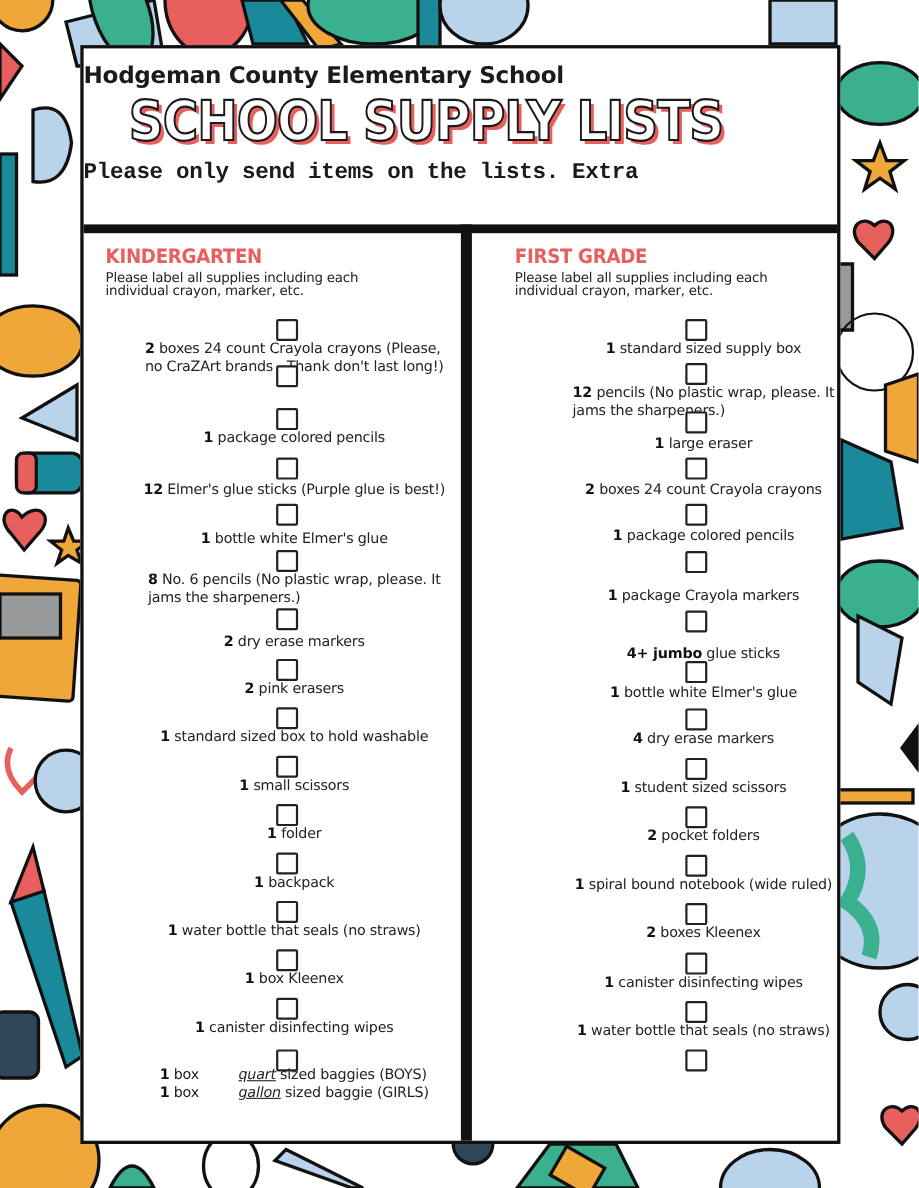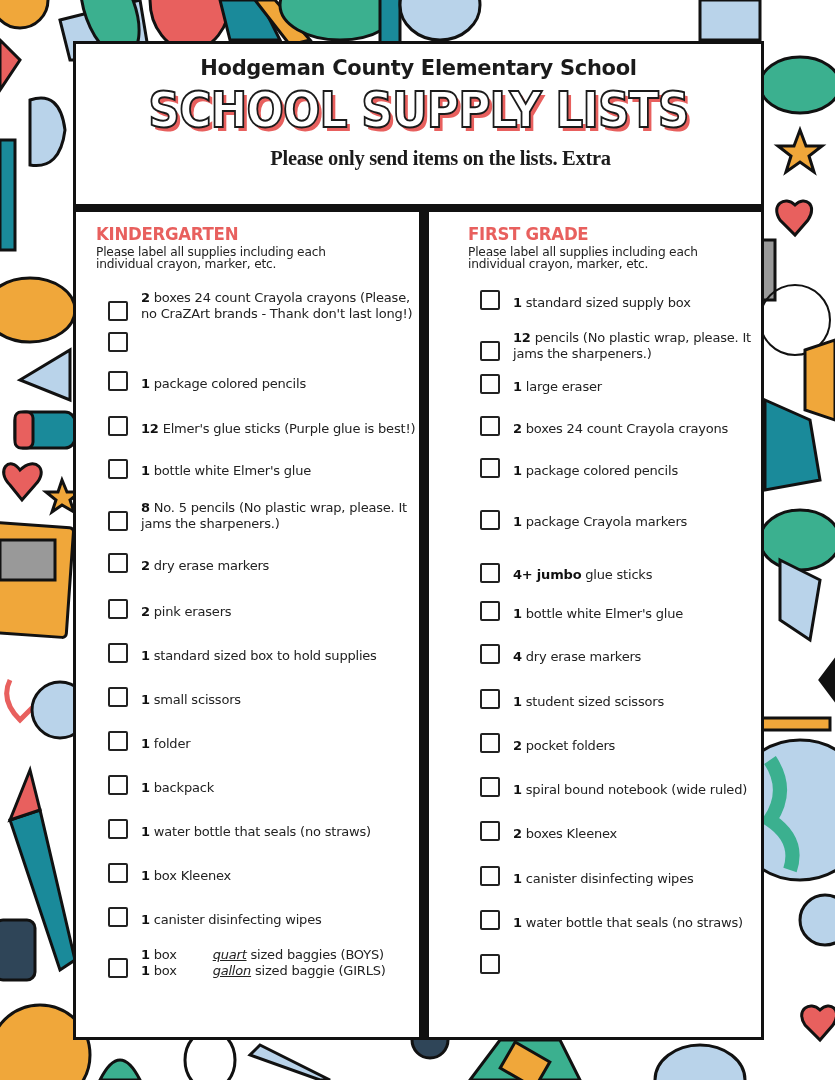--- a/index.html
+++ b/index.html
@@ -1,31 +1,31 @@
 <!DOCTYPE html>
 <html><head>
 <meta charset="utf-8">
 <style>
   html, body { margin:0; padding:0; }
   body { width:835px; height:1080px; position:relative; overflow:hidden; background:#ffffff; font-family:"DejaVu Sans", sans-serif; color:#1a1a1a; }
   .bg { position:absolute; left:0; top:0; width:835px; height:1080px; }
   .frame { position:absolute; left:73px; top:41px; width:685px; height:993px; background:#ffffff; border:3px solid #111; box-sizing:content-box; }
-  .header { position:absolute; left:0; top:0; width:685px; height:160px; text-align:center; }
+  .header { position:absolute; left:0; top:0; width:685px; height:160px; text-align:left; }
   .school { position:absolute; left:0; right:0; top:12px; font-family:"DejaVu Sans", sans-serif; font-weight:bold; font-size:21px; letter-spacing:-0.3px; color:#1b1b1b; }
   .title { position:absolute; left:0; right:0; top:36px; font-family:"DejaVu Sans", sans-serif; font-weight:bold; font-size:50px; letter-spacing:-1px; color:#ffffff; -webkit-text-stroke:2px #1b1b1b; text-shadow:4px 4px 0 #e8605e; line-height:60px; transform:scaleX(0.88); }
-  .notice { position:absolute; left:0; right:0; top:102px; font-family:Liberation Serif, serif; font-weight:bold; font-size:20.5px; line-height:24px; letter-spacing:-0.3px; color:#1b1b1b;padding-left:44px; }
+  .notice { position:absolute; left:0; right:0; top:102px; font-family:Liberation Mono, monospace; font-weight:bold; font-size:20.5px; line-height:24px; letter-spacing:-0.3px; color:#1b1b1b; }
   .hbar { position:absolute; left:0; top:160px; width:685px; height:8px; background:#111; }
   .vbar { position:absolute; left:343px; top:160px; width:10px; height:833px; background:#111; }
   .col { position:absolute; top:168px; width:330px; }
   .col.left { left:20px; }
   .col.right { left:392px; }
   .grade { font-family:"DejaVu Sans", sans-serif; font-weight:bold; font-size:18px; color:#e8605e; margin-top:11px; letter-spacing:-0.3px; transform:scaleX(0.92); transform-origin:left; }
   .note { font-size:12.2px; line-height:12px; color:#222; margin-top:2px; letter-spacing:-0.2px; }
   .items { position:relative; margin-top:0; }
-  .item { position:absolute; left:12px; width:330px; display:flex; align-items:flex-end; }
+  .item { position:absolute; left:0; width:330px; display:flex; align-items:center;flex-direction:column; }
   .cb { width:16px; height:16px; border:2.2px solid #222; border-radius:2px; flex:none; margin-top:0; background:#fff; cursor:pointer; }
   .txt { margin-left:13px; font-size:13px; line-height:15.5px; color:#222; letter-spacing:-0.2px; }
   .txt b { font-weight:bold; color:#111; }
   .txt u { font-style:italic;margin-left:32px; }
 </style>
 </head>
 <body>
 
 <svg class="bg" viewBox="0 0 835 1080" xmlns="http://www.w3.org/2000/svg">
   <g stroke="#111" stroke-width="3">
@@ -117,33 +117,33 @@
       <div class="item" style="top:146px">
           <span class="cb"></span>
           <span class="txt" style="margin-top:2px"><b>12</b> <span>Elmer's glue sticks (Purple glue is best!)</span></span>
         </div>
       <div class="item" style="top:188px">
           <span class="cb"></span>
           <span class="txt" style="margin-top:5px"><b>1</b> <span>bottle white Elmer's glue</span></span>
         </div>
       <div class="item" style="top:230px">
           <span class="cb"></span>
-          <span class="txt"><b>8</b> <span>No. 5 pencils (No plastic wrap, please. It</span><br><span>jams the sharpeners.)</span></span>
+          <span class="txt"><b>8</b> <span>No. 6 pencils (No plastic wrap, please. It</span><br><span>jams the sharpeners.)</span></span>
         </div>
       <div class="item" style="top:283px">
           <span class="cb"></span>
           <span class="txt" style="margin-top:3px"><b>2</b> <span>dry erase markers</span></span>
         </div>
       <div class="item" style="top:329px">
           <span class="cb"></span>
           <span class="txt"><b>2</b> <span>pink erasers</span></span>
         </div>
       <div class="item" style="top:373px">
           <span class="cb"></span>
-          <span class="txt"><b>1</b> <span>standard sized box to hold supplies</span></span>
+          <span class="txt"><b>1</b> <span>standard sized box to hold washable</span></span>
         </div>
       <div class="item" style="top:417px">
           <span class="cb"></span>
           <span class="txt"><b>1</b> <span>small scissors</span></span>
         </div>
       <div class="item" style="top:461px">
           <span class="cb"></span>
           <span class="txt"><b>1</b> <span>folder</span></span>
         </div>
       <div class="item" style="top:505px">

